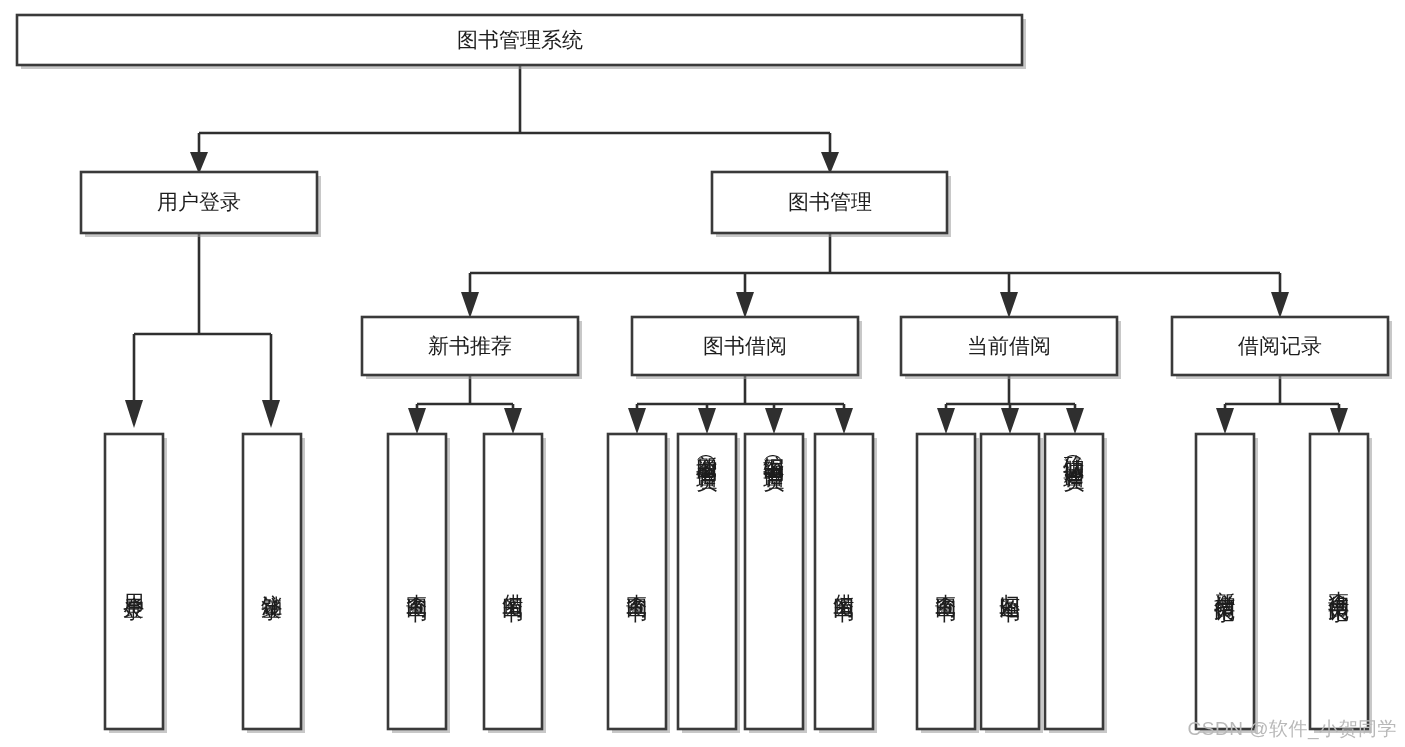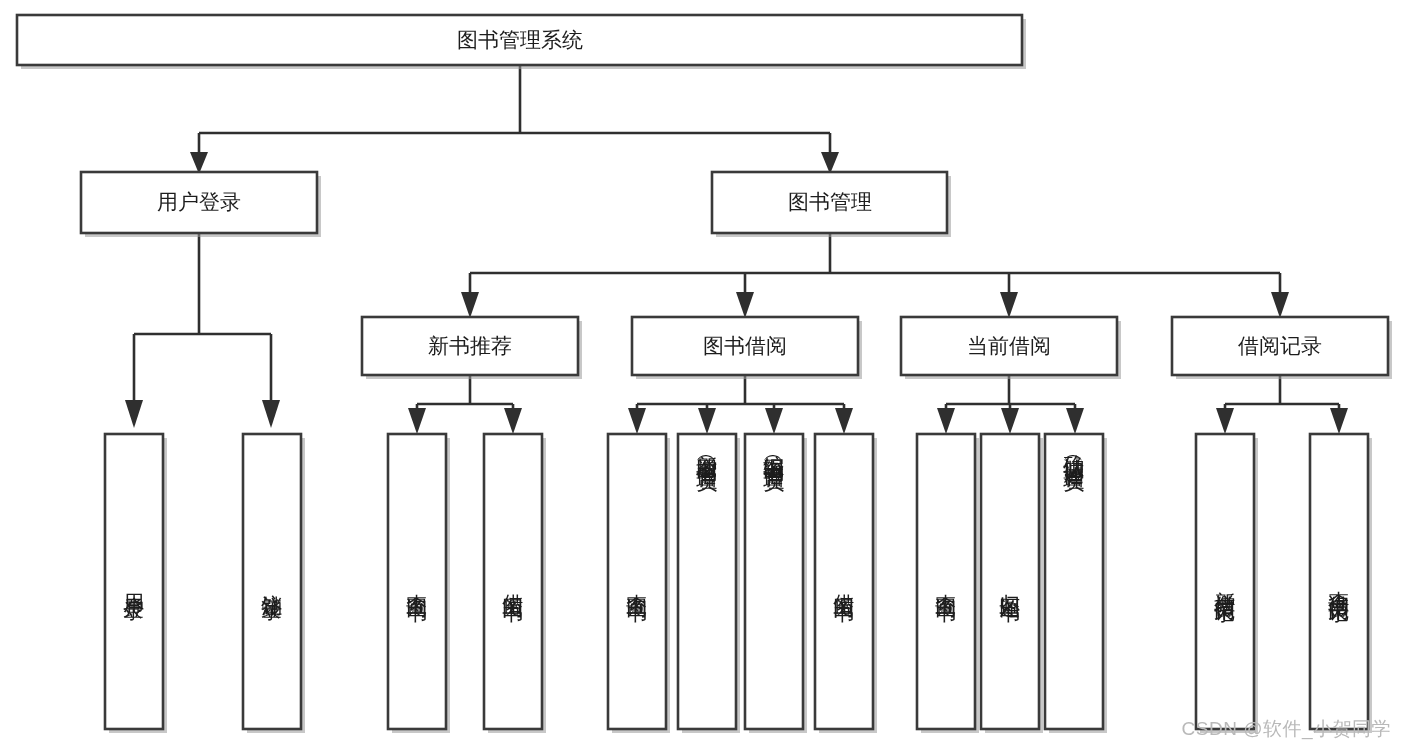--- a/index.html
+++ b/index.html
@@ -64,21 +64,21 @@
     font-family: "Liberation Sans", "DejaVu Sans", sans-serif;
     font-size: 21px;
     line-height: 1.12;
     color: #1d1d1d;
     letter-spacing: 2.5px;
     white-space: nowrap;
     text-align: center;
   }
   .watermark {
     position: absolute;
-    right: 14px;
+    right: 8px;
     bottom: 5px;
     font-family: "Liberation Sans", "DejaVu Sans", sans-serif;
     font-size: 19px;
     color: #b9b9b9;
     white-space: nowrap;
     letter-spacing: 0.5px;
   }
 </style>
 </head>
 <body>

